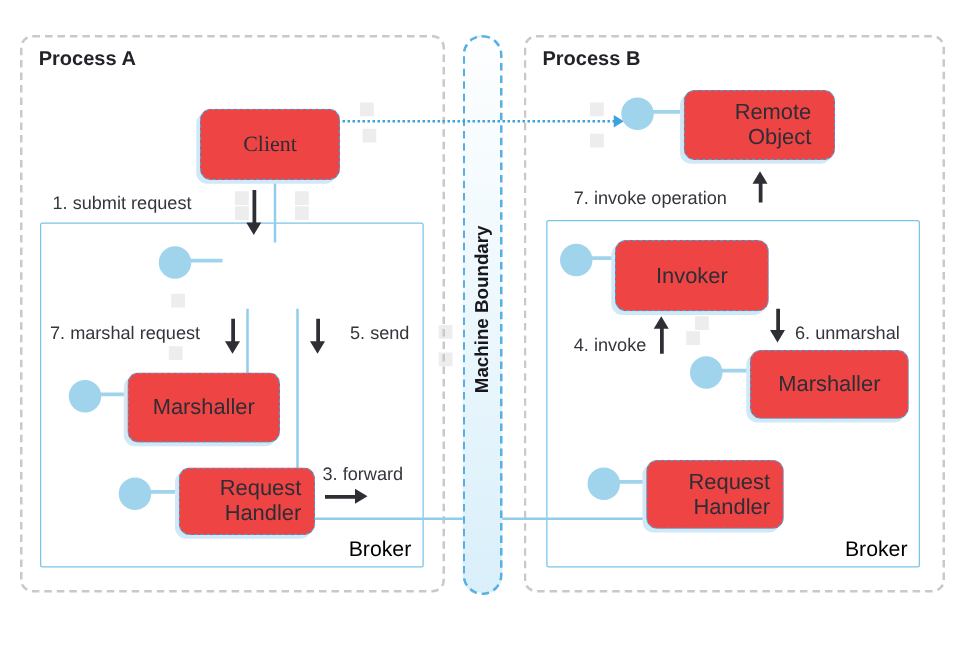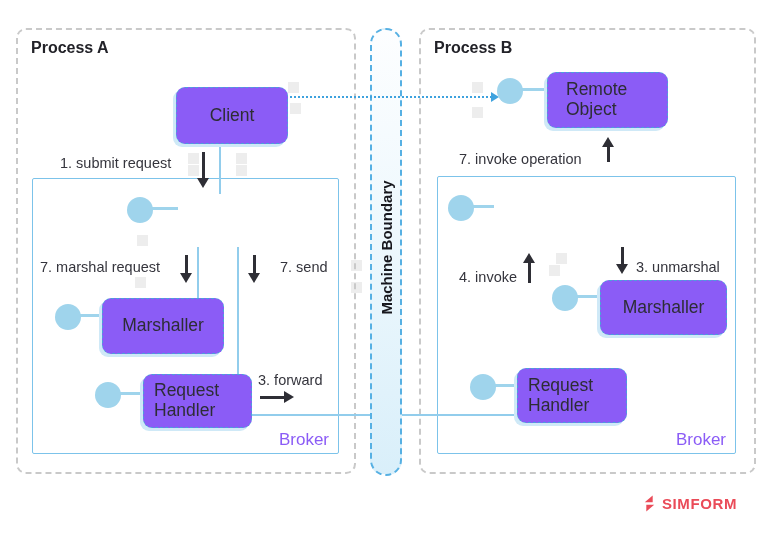--- a/index.html
+++ b/index.html
@@ -3,32 +3,32 @@
 <meta charset="utf-8">
 <style>
   html,body{margin:0;padding:0;background:#fff;}
   .canvas{position:relative;width:768px;height:536px;background:#ffffff;overflow:hidden;
           font-family:"Liberation Sans",sans-serif;color:#2d2d35;}
 
   
   .process{position:absolute;border:2px dashed #c9c9c9;border-radius:10px;z-index:1;}
   .process-title{position:absolute;left:13px;top:9px;font-size:16px;font-weight:700;color:#222228;}
   .broker{position:absolute;border:1.5px solid #7cc3ea;border-radius:2px;z-index:1;}
-  .broker-label{position:absolute;right:9px;bottom:3px;font-size:17px;font-weight:400;color:#8b5cf6;}
+  .broker-label{position:absolute;right:9px;bottom:3px;font-size:17px;font-weight:400;color:#000000;}
 
   
   .pill{position:absolute;left:370px;top:28px;width:28px;height:444px;border:2px dashed #56b0e3;
         border-radius:16px;background:linear-gradient(180deg,#fdfeff 0%,#eef8fd 45%,#d9effa 100%);z-index:3;}
   .pill-text{position:absolute;left:-66px;top:209px;width:160px;text-align:center;
              transform:rotate(-90deg);font-size:15px;font-weight:600;color:#17171d;white-space:nowrap;}
 
   
-  .node{position:absolute;background:#8b5cf6;border:1.6px dashed #4aa2da;border-radius:9px;
+  .node{position:absolute;background:#ef4444;border:1.6px dashed #4aa2da;border-radius:9px;
         box-shadow:-3px 3px 0 0 #cfe9f7;display:flex;align-items:center;justify-content:center;
-        text-align:left;font-size:17.5px;font-weight:500;color:#2d2d35;line-height:1.12;z-index:5;}
+        text-align:right;font-size:17.5px;font-weight:500;color:#2d2d35;line-height:1.12;z-index:5;}
 
   
   .dot{position:absolute;width:26px;height:26px;border-radius:50%;background:#9fd4ec;z-index:4;}
   .stub{position:absolute;height:3px;background:#9fd4ec;z-index:4;}
 
   
   .line{position:absolute;background:#92cdec;z-index:2;}
   .line.v{width:2px;} .line.h{height:2px;}
 
   
@@ -110,46 +110,38 @@
   <div class="dot" style="left:95px;top:382px;"></div>
   <div class="stub" style="left:510px;top:88px;width:39px;"></div>
   <div class="dot" style="left:497px;top:78px;"></div>
   <div class="stub" style="left:461px;top:205px;width:33px;"></div>
   <div class="dot" style="left:448px;top:195px;"></div>
   <div class="stub" style="left:565px;top:295px;width:37px;"></div>
   <div class="dot" style="left:552px;top:285px;"></div>
   <div class="stub" style="left:483px;top:384px;width:36px;"></div>
   <div class="dot" style="left:470px;top:374px;"></div>
 
-  <div class="node" style="left:176px;top:87px;width:110px;height:55px;">Client</div>
+  <div class="node" style="left:160px;top:87px;width:110px;height:55px;font-family:Liberation Serif, serif;">Client</div>
   <div class="node" style="left:102px;top:298px;width:120px;height:54px;">Marshaller</div>
   <div class="node" style="left:143px;top:374px;width:109px;height:54px;padding:0 10px;box-sizing:border-box;">Request Handler</div>
   <div class="node" style="left:547px;top:72px;width:121px;height:56px;padding:0 18px;box-sizing:border-box;">Remote Object</div>
+  <div class="node" style="left:492px;top:192px;width:121px;height:55px;">Invoker</div>
   <div class="node" style="left:600px;top:280px;width:125px;height:53px;">Marshaller</div>
   <div class="node" style="left:517px;top:368px;width:110px;height:55px;padding:0 10px;box-sizing:border-box;">Request Handler</div>
 
   <div class="arr v down" style="left:202px;top:152px;height:27px;"></div>
   <div class="arr v down" style="left:185px;top:255px;height:19px;"></div>
   <div class="arr v down" style="left:253px;top:255px;height:19px;"></div>
   <div class="arr h right" style="left:260px;top:396px;width:25px;"></div>
   <div class="arr v up" style="left:528px;top:262px;height:21px;"></div>
   <div class="arr v down" style="left:621px;top:247px;height:18px;"></div>
   <div class="arr v up" style="left:607px;top:146px;height:16px;"></div>
 
-  <div class="step" style="left:60px;top:155px;">1. submit request</div>
+  <div class="step" style="left:42px;top:155px;">1. submit request</div>
   <div class="step" style="left:40px;top:259px;">7. marshal request</div>
-  <div class="step" style="left:280px;top:259px;">7. send</div>
+  <div class="step" style="left:280px;top:259px;">5. send</div>
   <div class="step" style="left:258px;top:372px;">3. forward</div>
   <div class="step" style="left:459px;top:269px;">4. invoke</div>
-  <div class="step" style="left:636px;top:259px;">3. unmarshal</div>
+  <div class="step" style="left:636px;top:259px;">6. unmarshal</div>
   <div class="step" style="left:459px;top:151px;text-align:center;">7. invoke operation</div>
 
-  <div class="brand">
-    <span style="display:inline-flex;">
-      <svg width="19" height="19" viewBox="0 0 24 24">
-        <path d="M16 2 L16 10.5 L6 10.5 Z" fill="#ea4b58"></path>
-        <path d="M8 22 L8 13.5 L18 13.5 Z" fill="#ea4b58"></path>
-      </svg>
-    </span>
-    <span class="brand-text">SIMFORM</span>
-  </div>
 
 </div>
 
 </body></html>

